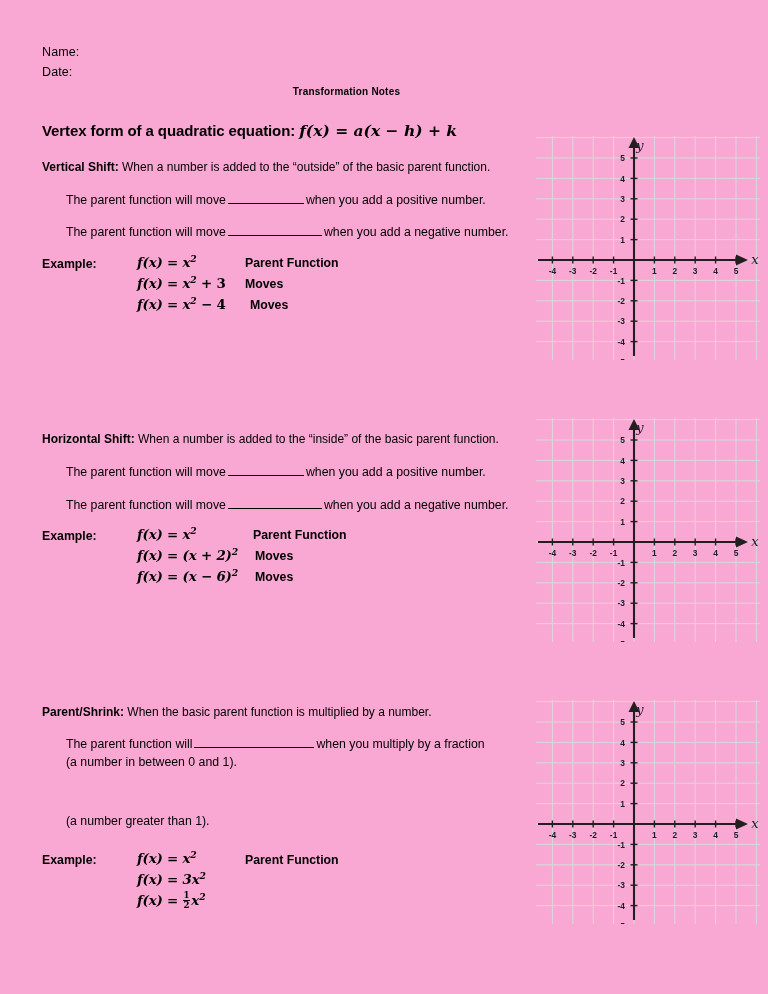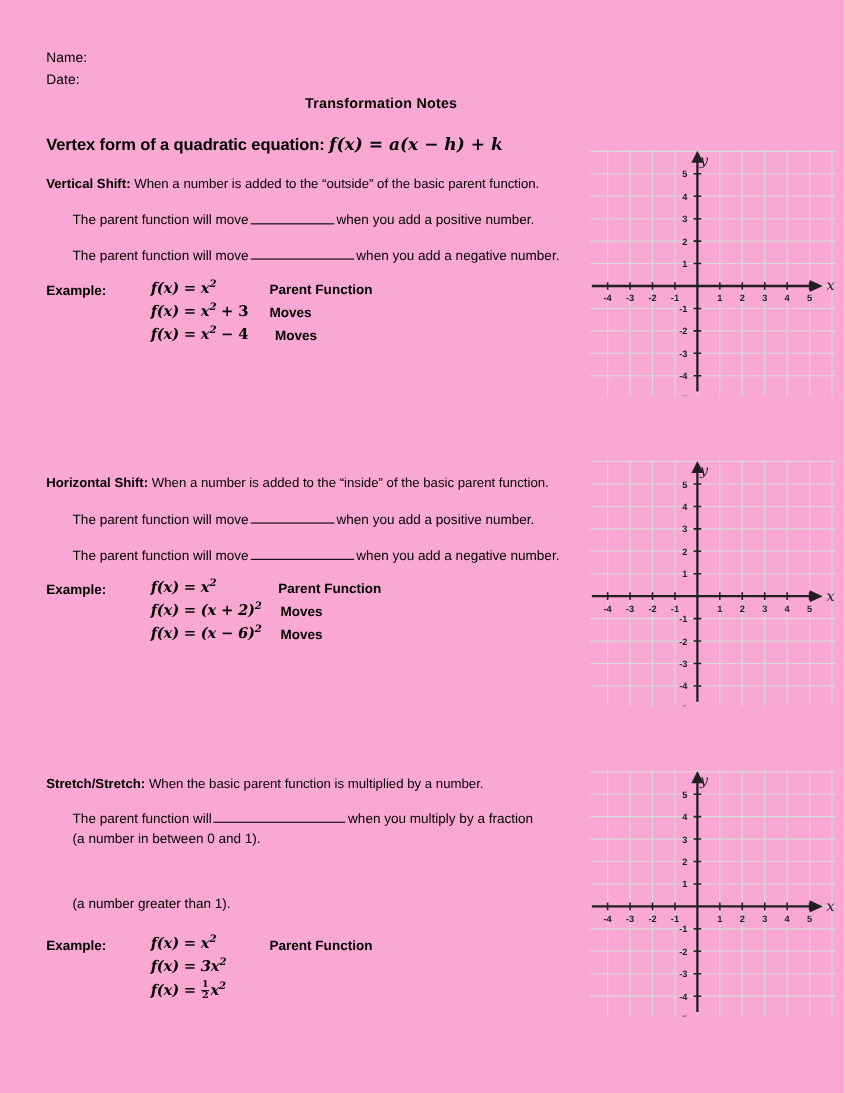--- a/index.html
+++ b/index.html
@@ -36,21 +36,21 @@
     top: 65px;
     font-size: 12.5px;
     letter-spacing: .1px;
   }
   .doc-title {
     position: absolute;
     left: 0;
     top: 86px;
     width: 693px;
     text-align: center;
-    font-size: 13px;
+    font-size: 10px;
     font-weight: bold;
     letter-spacing: .2px;
   }
   .vertex-line {
     position: absolute;
     left: 42px;
     top: 121px;
     font-size: 15px;
     font-weight: bold;
     letter-spacing: -.1px;
@@ -225,21 +225,21 @@
     <span>f(x) = (x + 2)</span><sup>2</sup>
   </div>
   <div class="note" style="left:255px; top:549px;">Moves</div>
 
   <div class="eq" style="left:137px; top:568px;">
     <span>f(x) = (x − 6)</span><sup>2</sup>
   </div>
   <div class="note" style="left:255px; top:570px;">Moves</div>
 
   <div class="sec-head" style="left:42px; top:705px;">
-    <b>Stretch/Stretch:</b><span> When the basic parent function is multiplied by a number.</span>
+    <b>Parent/Shrink:</b><span> When the basic parent function is multiplied by a number.</span>
   </div>
 
   <div class="sent" style="left:42px; top:736px;">
     <span>The parent function will</span><span class="blank b-xlong"></span><span>when you multiply by a fraction</span>
   </div>
   <div class="sent" style="left:42px; top:755px;"> (a number in between 0 and 1).</div>
 
   <div class="sent" style="left:42px; top:814px;">(a number greater than 1).</div>
 
   <div class="ex-label" style="left:42px; top:853px;">Example:</div>

